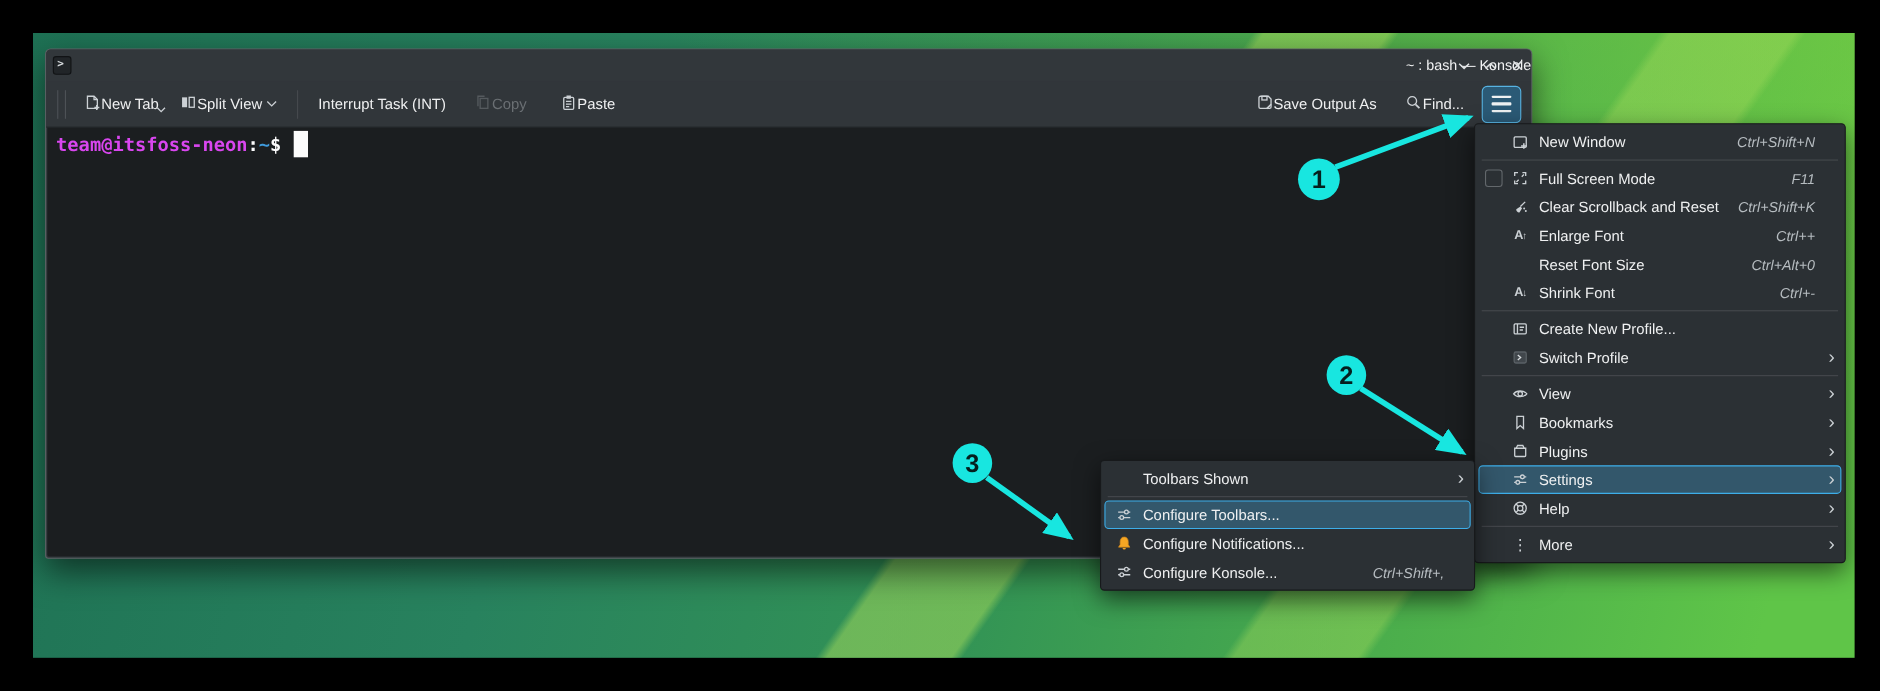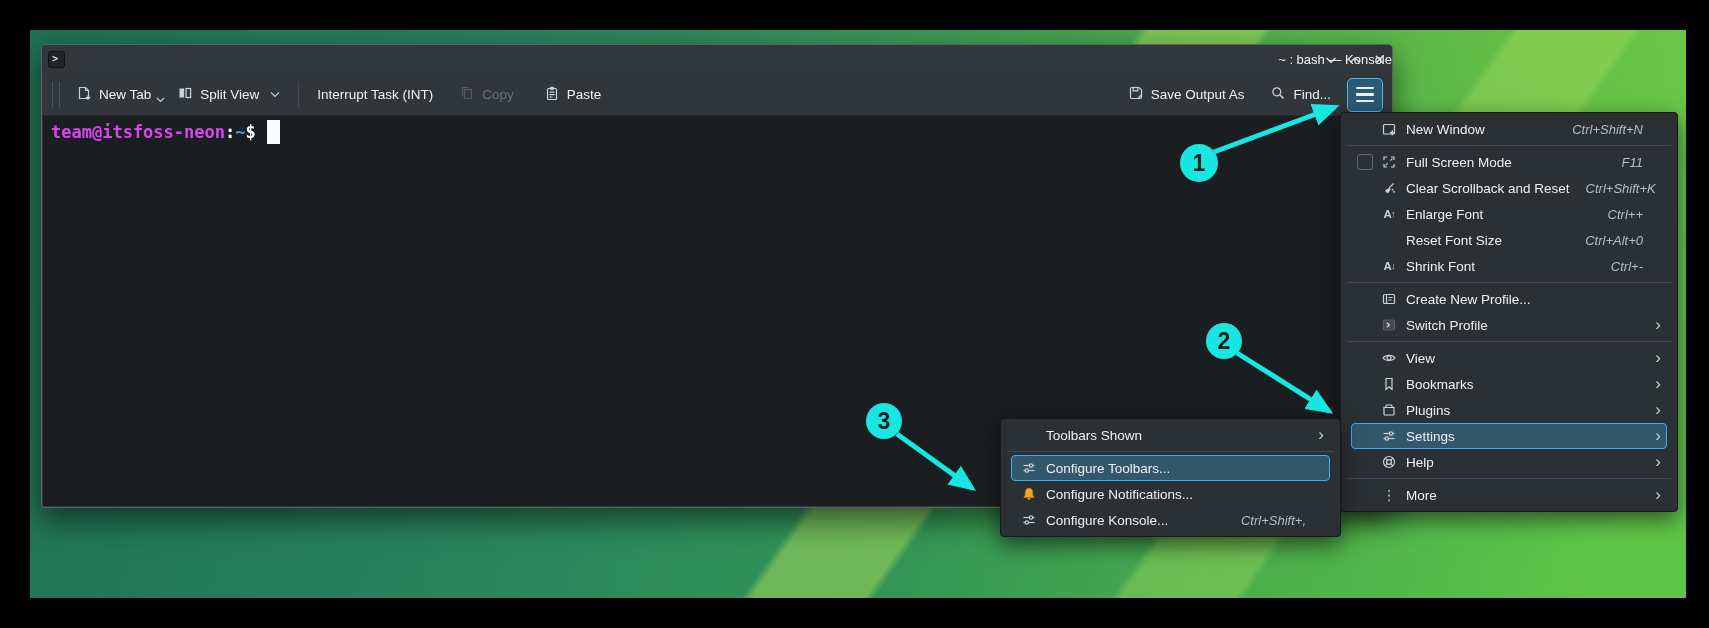--- a/index.html
+++ b/index.html
@@ -23,21 +23,21 @@
     border-radius:3px;color:#d7dbde;font-family:"DejaVu Sans Mono",monospace;font-weight:bold;font-size:10px;
     display:flex;align-items:flex-start;justify-content:flex-start;padding:0 0 0 3px;box-sizing:border-box;line-height:13px;}
   .title{position:absolute;left:0;right:0;text-align:right;color:#f2f3f4;font-size:13px;}
   .win-controls{position:absolute;right:6px;top:0;height:29px;display:flex;align-items:center;gap:10px;}
   .wc{width:14px;height:14px;display:flex;align-items:center;justify-content:center;}
   .wc svg{stroke:#dfe2e4;stroke-width:1.4;fill:none;}
 
   
   .toolbar{height:42px;display:flex;align-items:center;padding:0 6px 0 8px;background:#31363a;border-bottom:1px solid #24282b;box-sizing:border-box;}
   .thandle{width:6px;height:26px;border-left:1px solid #4d5256;border-right:1px solid #4d5256;margin:0 10px 0 2px;}
-  .tbtn{display:flex;align-items:center;gap:7px;height:32px;padding:0 6px;color:#eff0f1;font-size:13.5px;border-radius:3px;white-space:nowrap;}
+  .tbtn{display:flex;align-items:center;height:32px;padding:0 6px;color:#eff0f1;font-size:13.5px;border-radius:3px;white-space:nowrap;}
   .tbtn svg{stroke:#ccd1d5;fill:none;stroke-width:1.2;}
   .tbtn.disabled{color:#6a6f73;}
   .tbtn.disabled svg{stroke:#5f6468;opacity:.8;}
   .tsep{width:1px;height:26px;background:#45494d;margin:0 12px;}
   .chev-dn{margin-left:-2px;margin-top:10px;}
   .spacer{flex:1;}
   .hamburger{width:36px;height:34px;margin:0 3px 0 10px;border-radius:5px;background:#2b5a76;border:1px solid #57b3e2;
     display:flex;flex-direction:column;align-items:center;justify-content:center;gap:4px;box-sizing:border-box;}
   .hamburger i{display:block;width:18px;height:2.6px;background:#eef1f2;border-radius:1px;}
 
@@ -48,21 +48,21 @@
   .p-colon{color:#fcfcfc;}
   .p-path{color:#3f9bdc;}
   .p-dollar{color:#fcfcfc;}
   .cursor{display:inline-block;width:13px;height:24px;background:#fcfcfc;vertical-align:middle;margin-left:11px;margin-top:-3px;}
 
   
   .menu{position:absolute;background:#2b3034;border:1px solid #17191b;border-radius:4px;
     box-shadow:0 8px 22px rgba(0,0,0,.55);padding:3px 0;z-index:5;box-sizing:border-box;}
   .main-menu{left:1340px;top:112px;width:338px;}
   .submenu{left:1000px;top:418px;width:341px;}
-  .mrow{display:flex;align-items:center;height:26px;margin:0 10px;padding:0 5px;border:1px solid transparent;
+  .mrow{display:flex;align-items:center;height:26px;margin:0 3px;padding:0 5px;border:1px solid transparent;
     border-radius:4px;font-size:13.5px;color:#eff0f1;box-sizing:border-box;}
   .mrow.sel{background:#33576b;border-color:#3daee9;}
   .msep{height:1px;background:#45494d;margin:3px 6px;}
   .chk-slot{width:24px;flex:none;}
   .chkbox{display:block;width:14px;height:14px;border:1px solid #63686c;border-radius:3px;background:transparent;}
   .mico{width:16px;height:16px;flex:none;margin-right:9px;display:flex;align-items:center;justify-content:center;
     color:#ccd1d5;font-size:14px;line-height:16px;}
   .mico svg{stroke:#ccd1d5;fill:none;stroke-width:1.2;}
   .mico.af{font-size:11.5px;font-weight:bold;letter-spacing:-1px;}
   .mico.af .arr{font-size:9px;vertical-align:top;}

